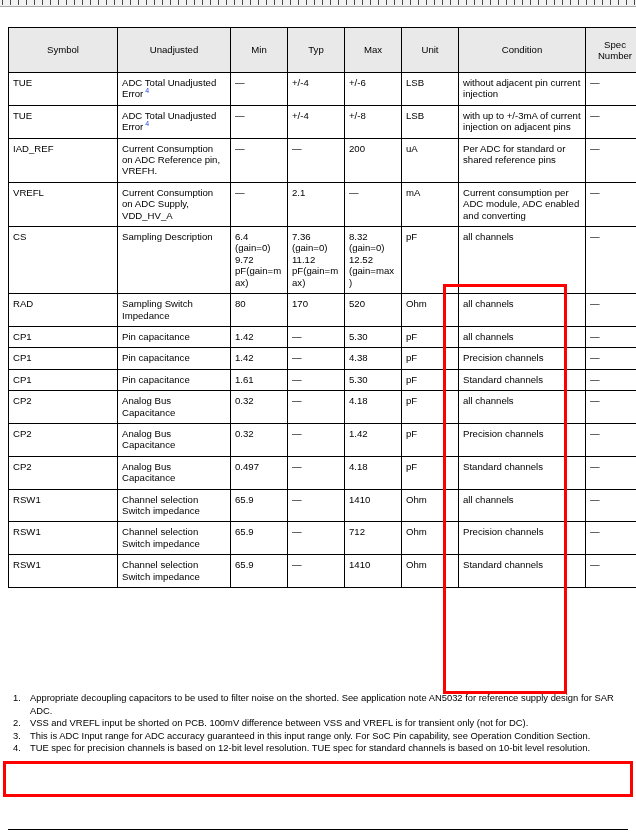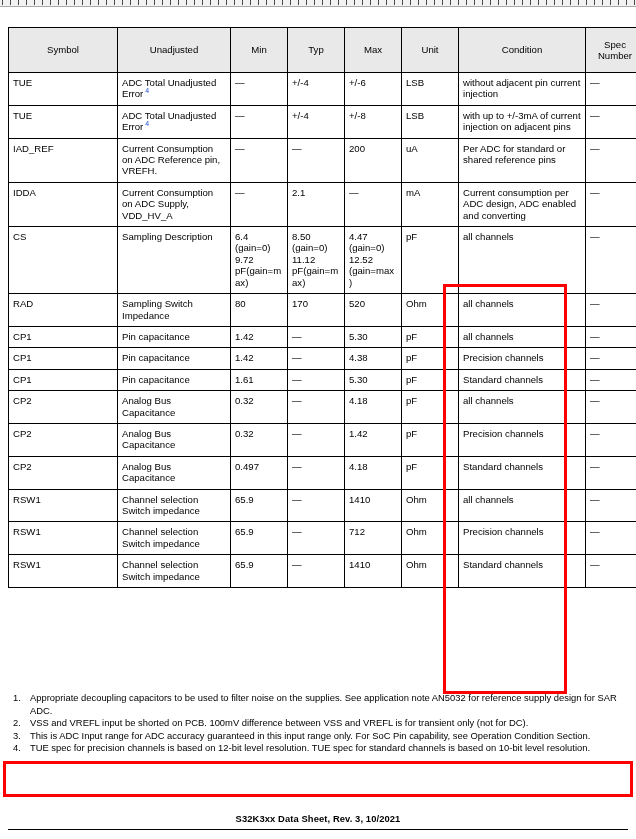--- a/index.html
+++ b/index.html
@@ -293,35 +293,35 @@
           <td class="sym">IAD_REF</td>
           <td class="desc">Current Consumption on ADC Reference pin, VREFH.</td>
           <td class="minc">—</td>
           <td class="typc">—</td>
           <td class="maxc">200</td>
           <td class="unitc">uA</td>
           <td class="condc">Per ADC for standard or shared reference pins</td>
           <td class="specc">—</td>
         </tr>
         <tr>
-          <td class="sym">IDDA</td>
+          <td class="sym">VREFL</td>
           <td class="desc">Current Consumption on ADC Supply, VDD_HV_A</td>
           <td class="minc">—</td>
           <td class="typc">2.1</td>
           <td class="maxc">—</td>
           <td class="unitc">mA</td>
-          <td class="condc">Current consumption per ADC design, ADC enabled and converting</td>
+          <td class="condc">Current consumption per ADC module, ADC enabled and converting</td>
           <td class="specc">—</td>
         </tr>
         <tr>
           <td class="sym">CS</td>
           <td class="desc">Sampling Description</td>
           <td class="minc">6.4 (gain=0) 9.72 pF(gain=max)</td>
-          <td class="typc">8.50 (gain=0) 11.12 pF(gain=max)</td>
-          <td class="maxc">4.47 (gain=0) 12.52 (gain=max)</td>
+          <td class="typc">7.36 (gain=0) 11.12 pF(gain=max)</td>
+          <td class="maxc">8.32 (gain=0) 12.52 (gain=max)</td>
           <td class="unitc">pF</td>
           <td class="condc">all channels</td>
           <td class="specc">—</td>
         </tr>
         <tr>
           <td class="sym">RAD</td>
           <td class="desc">Sampling Switch Impedance</td>
           <td class="minc">80</td>
           <td class="typc">170</td>
           <td class="maxc">520</td>
@@ -418,35 +418,34 @@
           <td class="unitc">Ohm</td>
           <td class="condc">Standard channels</td>
           <td class="specc">—</td>
         </tr>
       </tbody>
   </table>
 
   <div class="footnotes" id="footnotes-list">
       <div class="fn">
         <div class="fn-num">1.</div>
-        <div class="fn-txt">Appropriate decoupling capacitors to be used to filter noise on the supplies. See application note AN5032 for reference supply design for SAR ADC.</div>
+        <div class="fn-txt">Appropriate decoupling capacitors to be used to filter noise on the shorted. See application note AN5032 for reference supply design for SAR ADC.</div>
       </div>
       <div class="fn">
         <div class="fn-num">2.</div>
         <div class="fn-txt">VSS and VREFL input be shorted on PCB. 100mV difference between VSS and VREFL is for transient only (not for DC).</div>
       </div>
       <div class="fn">
         <div class="fn-num">3.</div>
         <div class="fn-txt">This is ADC Input range for ADC accuracy guaranteed in this input range only. For SoC Pin capability, see Operation Condition Section.</div>
       </div>
       <div class="fn">
         <div class="fn-num">4.</div>
         <div class="fn-txt">TUE spec for precision channels is based on 12-bit level resolution. TUE spec for standard channels is based on 10-bit level resolution.</div>
       </div>
     </div>
 
   <div class="redbox" id="redbox-condition"></div>
   <div class="redbox" id="redbox-footnote4"></div>
 
   <div class="footer-rule"></div>
-  <div class="page-footer">S32K3xx Data Sheet, Rev. 3, 10/2021</div>
 
 </div>
 
 </body></html>

